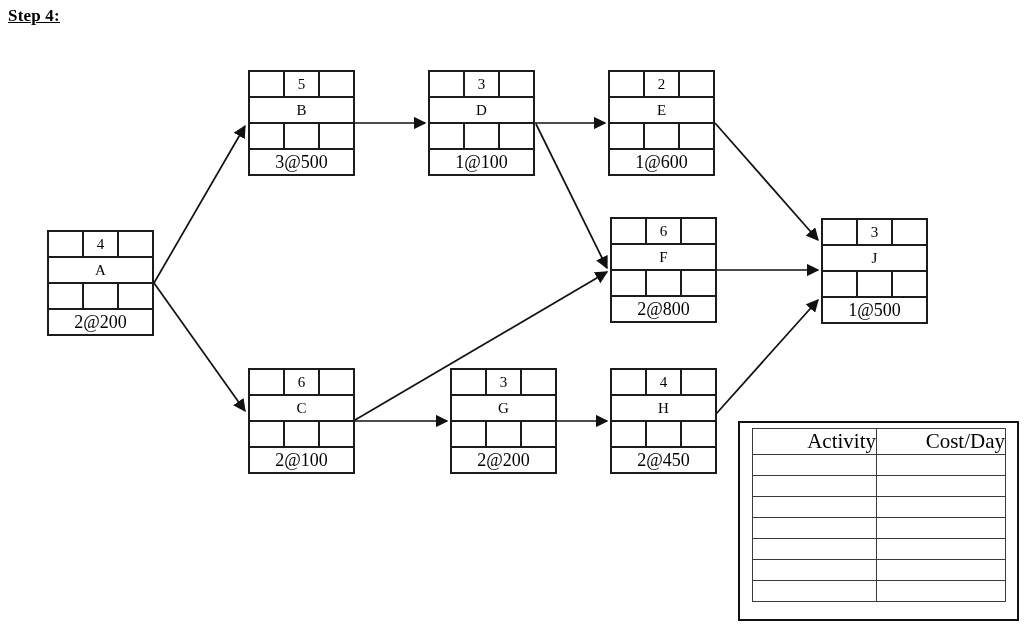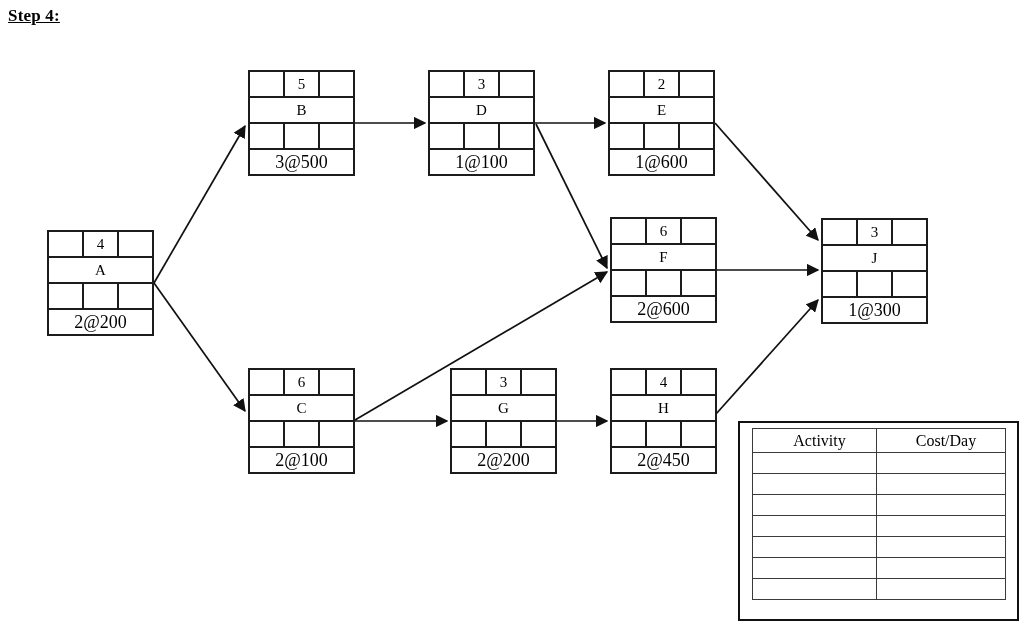--- a/index.html
+++ b/index.html
@@ -30,21 +30,21 @@
     border:2.5px solid #111;background:#fff;box-sizing:border-box;
   }
   .cost-table{
     position:absolute;left:12px;top:5px;width:253px;
     border-collapse:collapse;table-layout:fixed;
   }
   .cost-table th,.cost-table td{
     border:1.4px solid #3a3a3a;padding:0 0 0 10px;box-sizing:border-box;
   }
   .cost-table th{
-    font-weight:normal;font-size:16px;text-align:center;height:24px;
+    font-weight:normal;font-size:21px;text-align:right;height:24px;
   }
   .cost-table td{height:21px;font-size:14px;}
   .col-activity{width:124px;}
   .col-cost{width:129px;}
 </style>
 </head>
 <body>
 
 <div class="canvas">
 
@@ -111,31 +111,31 @@
         <div class="cell span3 cost">1@600</div>
       </div>
       <div class="node" style="left: 610px; top: 217px;">
         <div class="cell"></div>
         <div class="cell">6</div>
         <div class="cell"></div>
         <div class="cell span3">F</div>
         <div class="cell"></div>
         <div class="cell"></div>
         <div class="cell"></div>
-        <div class="cell span3 cost">2@600</div>
+        <div class="cell span3 cost">2@800</div>
       </div>
       <div class="node" style="left: 821px; top: 218px;">
         <div class="cell"></div>
         <div class="cell">3</div>
         <div class="cell"></div>
         <div class="cell span3">J</div>
         <div class="cell"></div>
         <div class="cell"></div>
         <div class="cell"></div>
-        <div class="cell span3 cost">1@300</div>
+        <div class="cell span3 cost">1@500</div>
       </div>
       <div class="node" style="left: 248px; top: 368px;">
         <div class="cell"></div>
         <div class="cell">6</div>
         <div class="cell"></div>
         <div class="cell span3">C</div>
         <div class="cell"></div>
         <div class="cell"></div>
         <div class="cell"></div>
         <div class="cell span3 cost">2@100</div>

